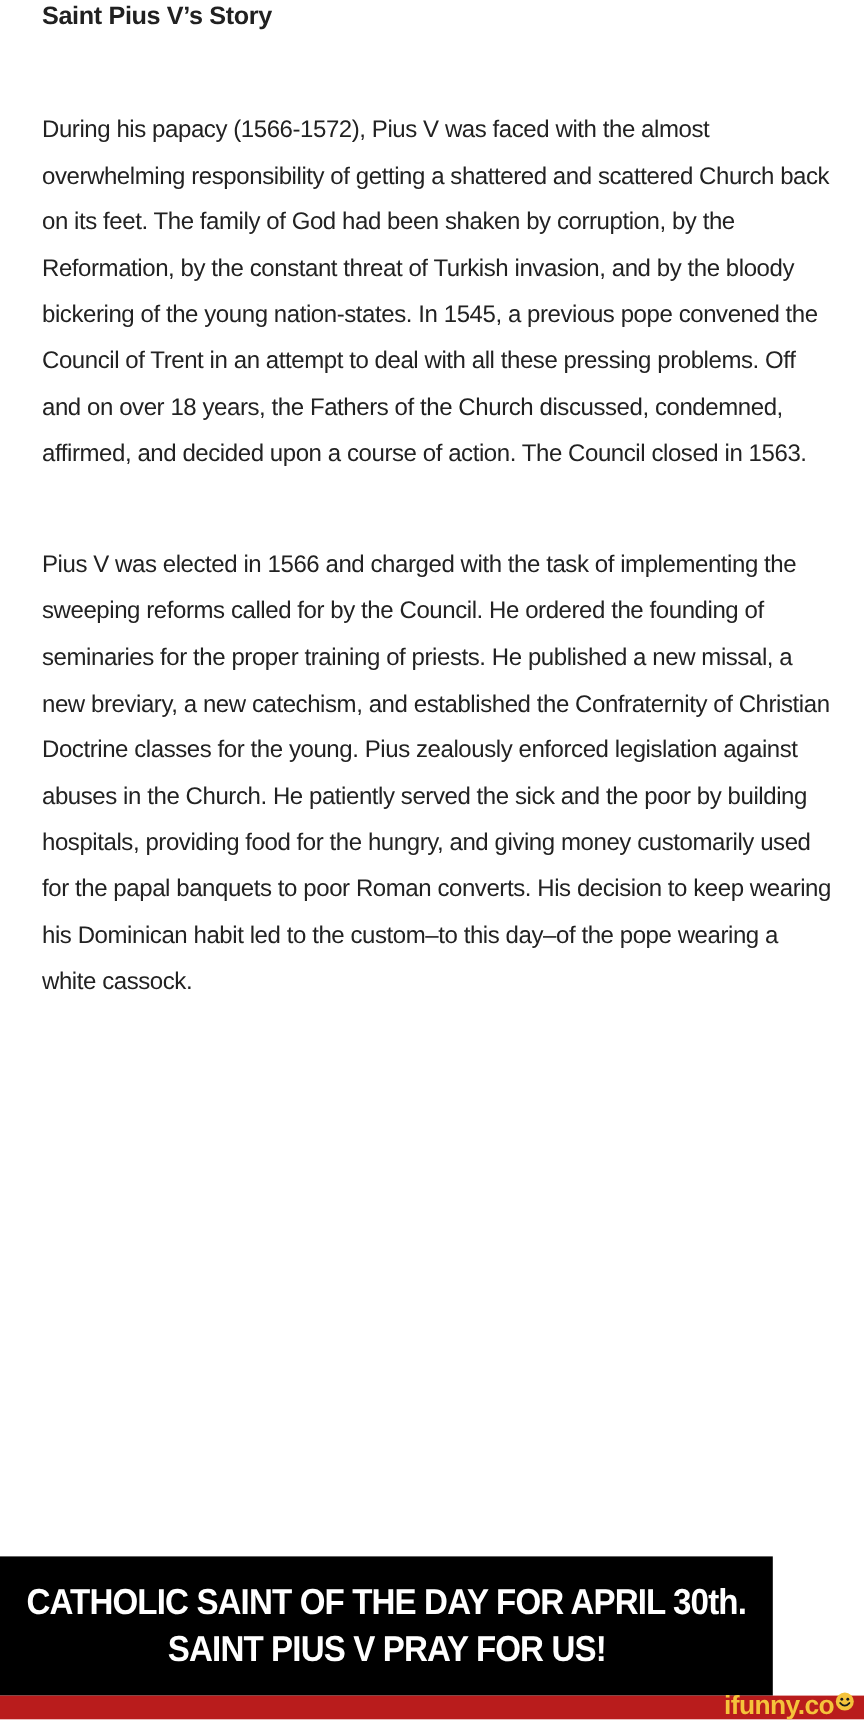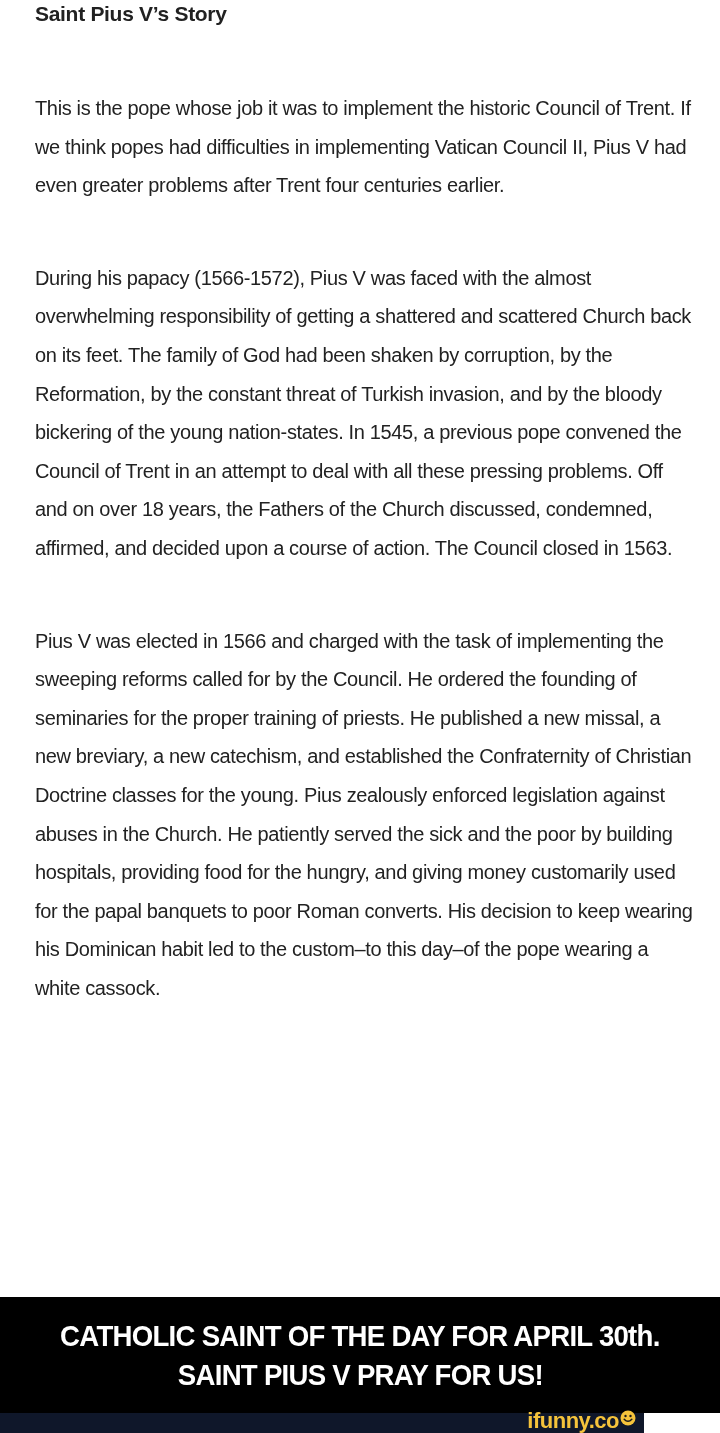--- a/index.html
+++ b/index.html
@@ -43,44 +43,44 @@
       line-height: 38.6px;
       letter-spacing: -0.35px;
     }
     .article-body p {
       margin: 0 0 54px 0;
     }
     .caption-bar {
       position: absolute;
       left: 0;
       top: 1297px;
-      width: 720px;
+      width: 644px;
       height: 116px;
       background: #000000;
       display: flex;
       flex-direction: column;
       align-items: center;
       justify-content: center;
     }
     .caption-line {
       color: #ffffff;
       font-weight: bold;
       font-size: 30px;
       line-height: 39px;
       letter-spacing: -0.8px;
       white-space: nowrap;
       transform: scaleX(0.92);
     }
     .watermark-bar {
       position: absolute;
       left: 0;
       top: 1413px;
-      width: 644px;
+      width: 720px;
       height: 20px;
-      background: #0f172a;
+      background: #b91c1c;
     }
     .watermark {
       position: absolute;
       right: 8px;
       top: -4px;
       display: flex;
       align-items: center;
       gap: 1px;
     }
     .watermark-text {
@@ -95,21 +95,20 @@
       height: 16px;
       margin-top: -6px;
     }
   </style>
 </head>
 <body>
 
 <div class="screenshot">
   <h2 class="article-heading">Saint Pius V’s Story</h2>
   <div class="article-body">
-    <p>This is the pope whose job it was to implement the historic Council of Trent. If we think popes had difficulties in implementing Vatican Council II, Pius V had even greater problems after Trent four centuries earlier.</p>
     <p>During his papacy (1566-1572), Pius V was faced with the almost overwhelming responsibility of getting a shattered and scattered Church back on its feet. The family of God had been shaken by corruption, by the Reformation, by the constant threat of Turkish invasion, and by the bloody bickering of the young nation-states. In 1545, a previous pope convened the Council of Trent in an attempt to deal with all these pressing problems. Off and on over 18 years, the Fathers of the Church discussed, condemned, affirmed, and decided upon a course of action. The Council closed in 1563.</p>
     <p>Pius V was elected in 1566 and charged with the task of implementing the sweeping reforms called for by the Council. He ordered the founding of seminaries for the proper training of priests. He published a new missal, a new breviary, a new catechism, and established the Confraternity of Christian Doctrine classes for the young. Pius zealously enforced legislation against abuses in the Church. He patiently served the sick and the poor by building hospitals, providing food for the hungry, and giving money customarily used for the papal banquets to poor Roman converts. His decision to keep wearing his Dominican habit led to the custom–to this day–of the pope wearing a white cassock.</p>
   </div>
 </div>
 
 <div class="caption-bar">
   <div class="caption-line">CATHOLIC SAINT OF THE DAY FOR APRIL 30th.</div>
   <div class="caption-line">SAINT PIUS V PRAY FOR US!</div>
 </div>
 

